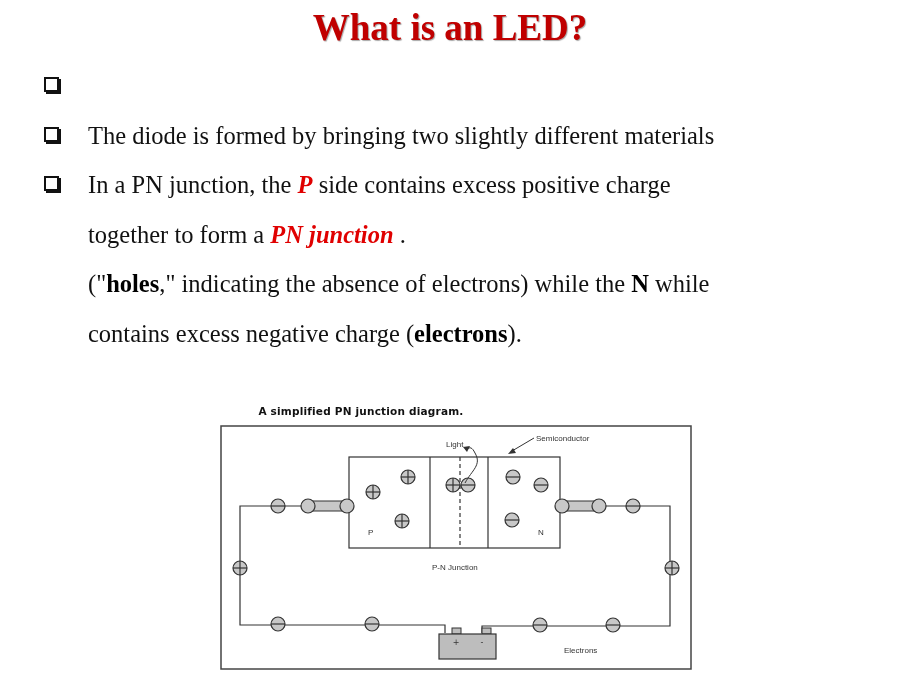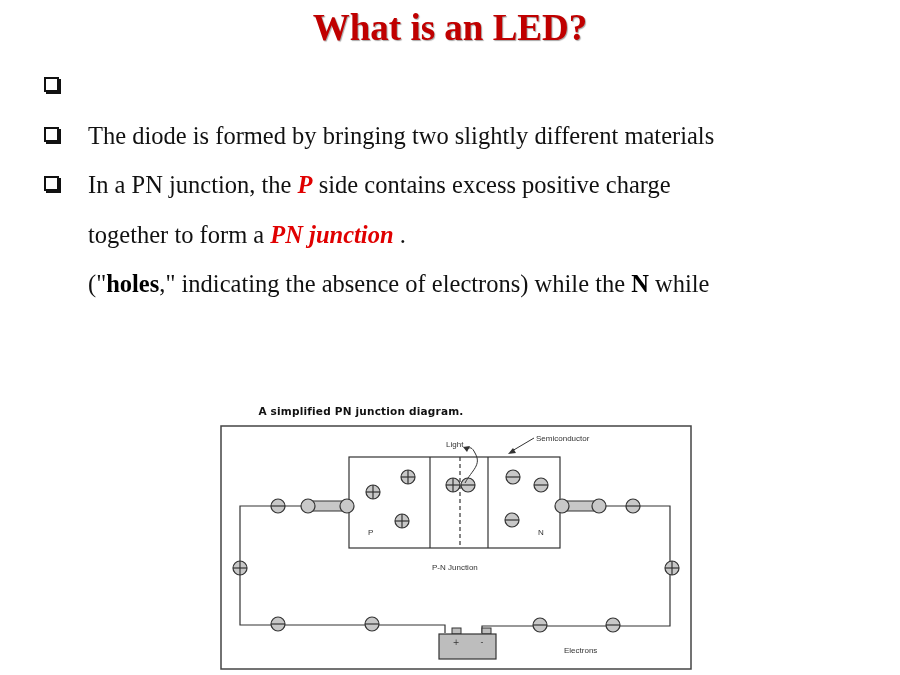--- a/index.html
+++ b/index.html
@@ -32,20 +32,23 @@
   <div class="line">
     <span class="cb"></span>
     <span class="txt"><span>In a PN junction, the </span><span class="hli">P</span><span> side contains excess positive charge</span></span>
   </div>
 
   <div class="line">
     <span class="txt"><span>together to form a </span><span class="hli">PN junction</span><span> .</span></span>
   </div>
   <div class="line">
     <span class="txt"><span>("</span><span class="hl">holes</span><span>," indicating the absence of electrons) while the </span><span class="hl">N</span><span> while</span></span>
+  </div>
+  <div class="line">
+    <span class="txt"><span>contains excess negative charge (</span><span class="hl">electrons</span><span>).</span></span>
   </div>
 </div>
 
 <div class="caption">A simplified PN junction diagram.</div>
 
 <svg class="diagram" viewBox="0 0 472 245" xmlns="http://www.w3.org/2000/svg">
   <defs>
     <g id="plus">
       <circle r="7" fill="#c8c8c8" stroke="#333" stroke-width="1.2"></circle>
       <line x1="-7" y1="0" x2="7" y2="0" stroke="#333" stroke-width="1.2"></line>

